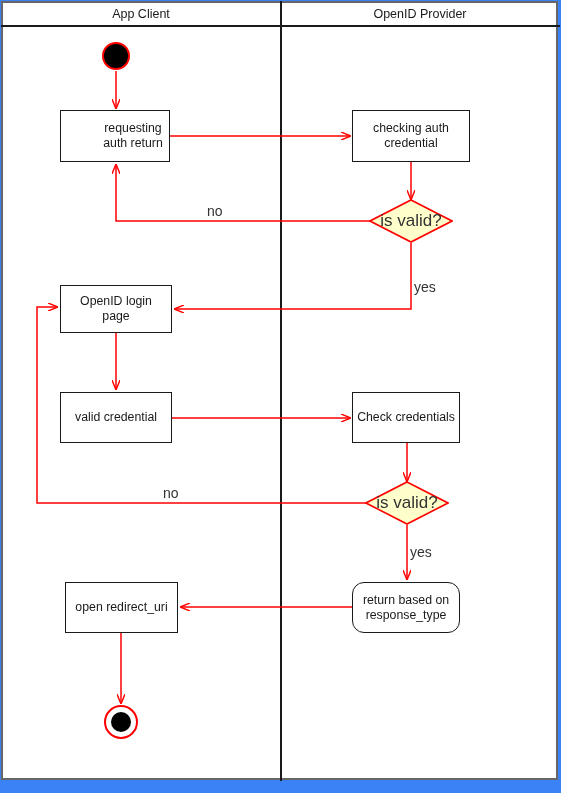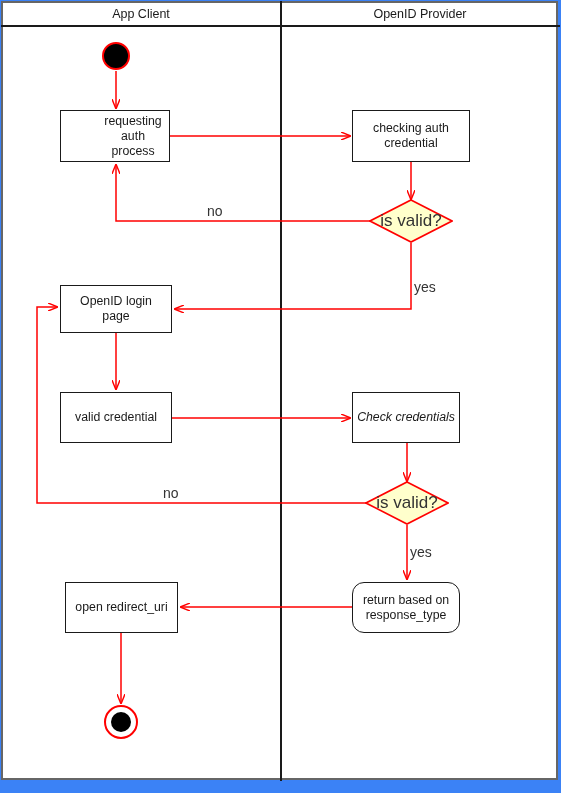--- a/index.html
+++ b/index.html
@@ -103,21 +103,21 @@
 
       <path d="M121,633 L121,703" marker-end="url(#ah)"></path>
     </g>
   </svg>
 
   <div class="terminal start-node" style="left:102px;top:42px;width:28px;height:28px;"></div>
 
   <div class="node-box" style="left:60px;top:110px;width:110px;height:52px;padding-left:40px;">
     <span>
       <span>requesting</span><br>
-      <span>auth process</span>
+      <span>auth return</span>
     </span>
   </div>
 
   <div class="node-box" style="left:352px;top:110px;width:118px;height:52px;">
     <span>
       <span>checking auth</span><br>
       <span>credential</span>
     </span>
   </div>
 
@@ -132,21 +132,21 @@
   <div class="edge-label" style="left:414px;top:279px;">yes</div>
 
   <div class="node-box" style="left:60px;top:285px;width:112px;height:48px;">
     <span>OpenID login page</span>
   </div>
 
   <div class="node-box" style="left:60px;top:392px;width:112px;height:51px;">
     <span>valid credential</span>
   </div>
 
-  <div class="node-box" style="left:352px;top:392px;width:108px;height:51px;font-style:italic;">
+  <div class="node-box" style="left:352px;top:392px;width:108px;height:51px;">
     <span>Check credentials</span>
   </div>
 
   <div class="diamond" style="left:365px;top:481px;width:84px;height:44px;">
     <svg width="84" height="44" viewBox="0 0 84 44">
       <polygon points="42,1 83,22 42,43 1,22" fill="#ffffcc" stroke="#ff0000" stroke-width="1.6"></polygon>
     </svg>
     <span class="dlabel">is valid?</span>
   </div>
 

